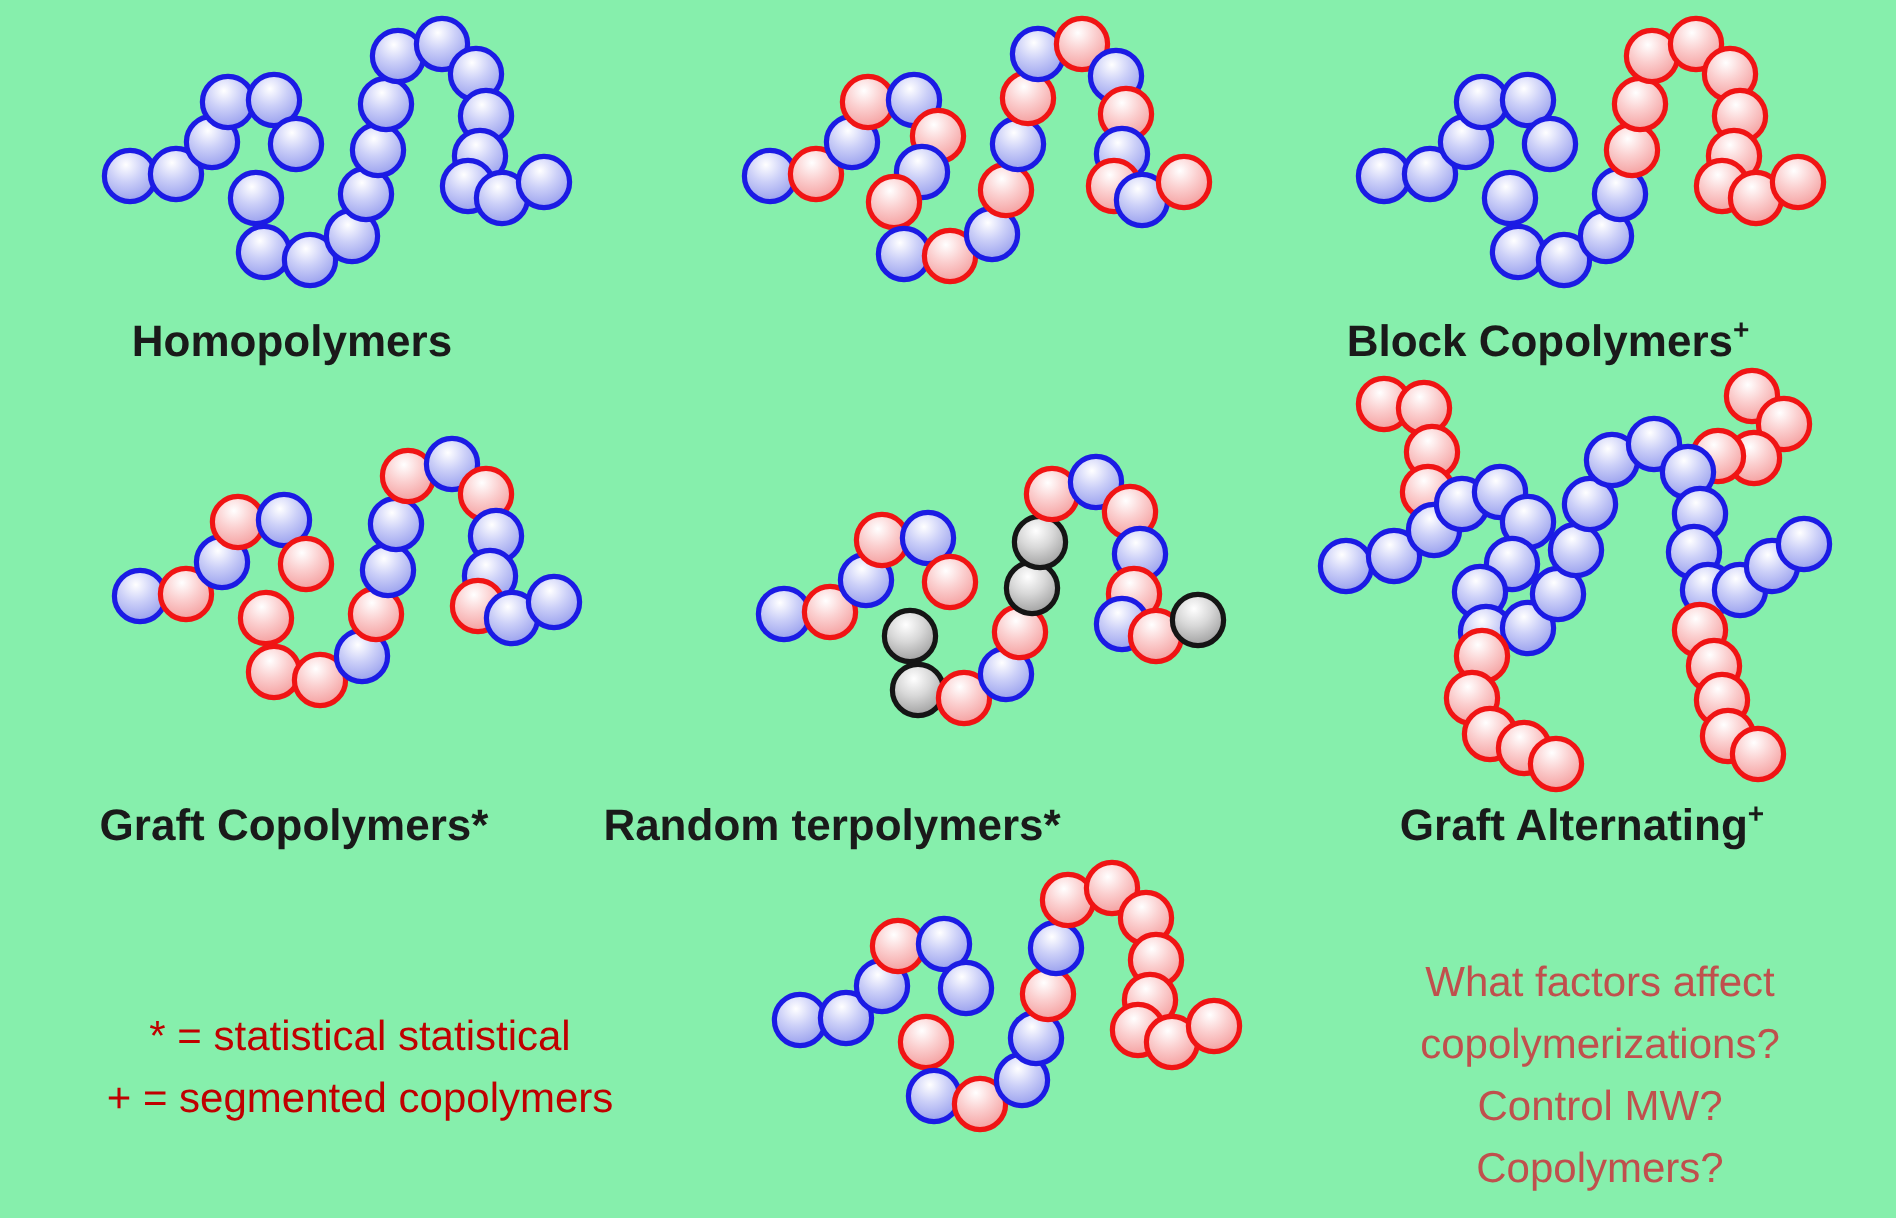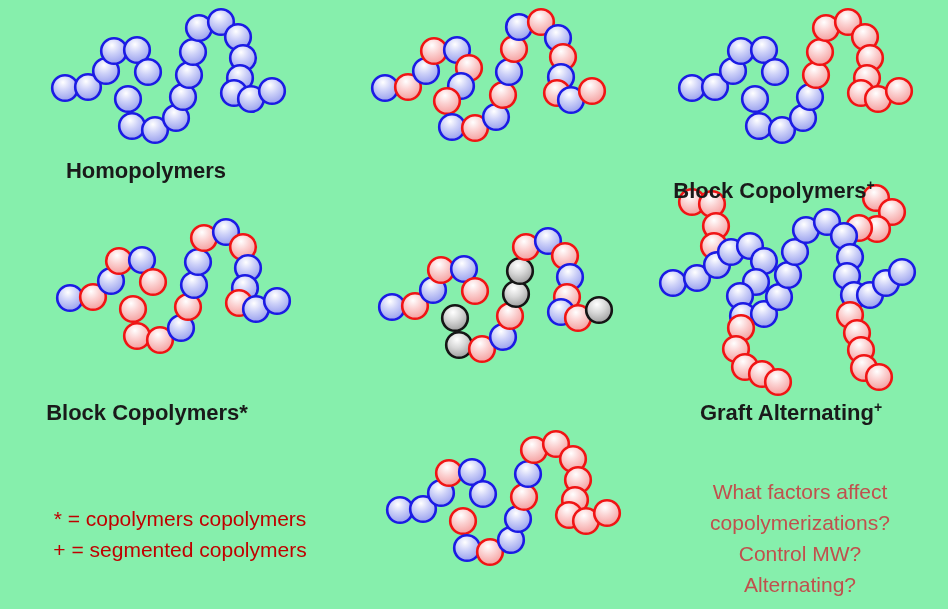--- a/index.html
+++ b/index.html
@@ -222,33 +222,34 @@
         <circle cx="575" cy="500" r="12.8" fill="url(#grad-R)" stroke="#f01414" stroke-width="2.6"></circle>
         <circle cx="569" cy="515" r="12.8" fill="url(#grad-R)" stroke="#f01414" stroke-width="2.6"></circle>
         <circle cx="586" cy="521" r="12.8" fill="url(#grad-R)" stroke="#f01414" stroke-width="2.6"></circle>
         <circle cx="607" cy="513" r="12.8" fill="url(#grad-R)" stroke="#f01414" stroke-width="2.6"></circle>
       </g>
     </svg>
 
   <div class="lbl" style="left:146px;top:158px;"><span>Homopolymers</span><sup></sup></div>
 
 
-  <div class="lbl" style="left:774px;top:158px;margin-top:20px;"><span>Block Copolymers</span><sup>+</sup></div>
-
-  <div class="lbl" style="left:147px;top:400px;"><span>Block Copolymers*</span><sup></sup></div>
-
+  <div class="lbl" style="left:774px;top:158px;"><span>Block Copolymers</span><sup>+</sup></div>
+
+  <div class="lbl" style="left:147px;top:400px;"><span>Graft Copolymers*</span><sup></sup></div>
+
+  <div class="lbl" style="left:416px;top:400px;"><span>Random terpolymers*</span><sup></sup></div>
 
   <div class="lbl" style="left:791px;top:400px;"><span>Graft Alternating</span><sup>+</sup></div>
 
 
   <div class="redtext" style="left: 180px; top: 503px; color: rgb(192, 0, 0);">
-    <div>* = copolymers copolymers</div>
+    <div>* = statistical statistical</div>
     <div>+ = segmented copolymers</div>
   </div>
 
   <div class="redtext" style="left: 800px; top: 476px; color: rgb(192, 80, 77);">
     <div>What factors affect</div>
     <div>copolymerizations?</div>
     <div>Control MW?</div>
-    <div>Alternating?</div>
+    <div>Copolymers?</div>
   </div>
 
 </div>
 
 </body></html>

